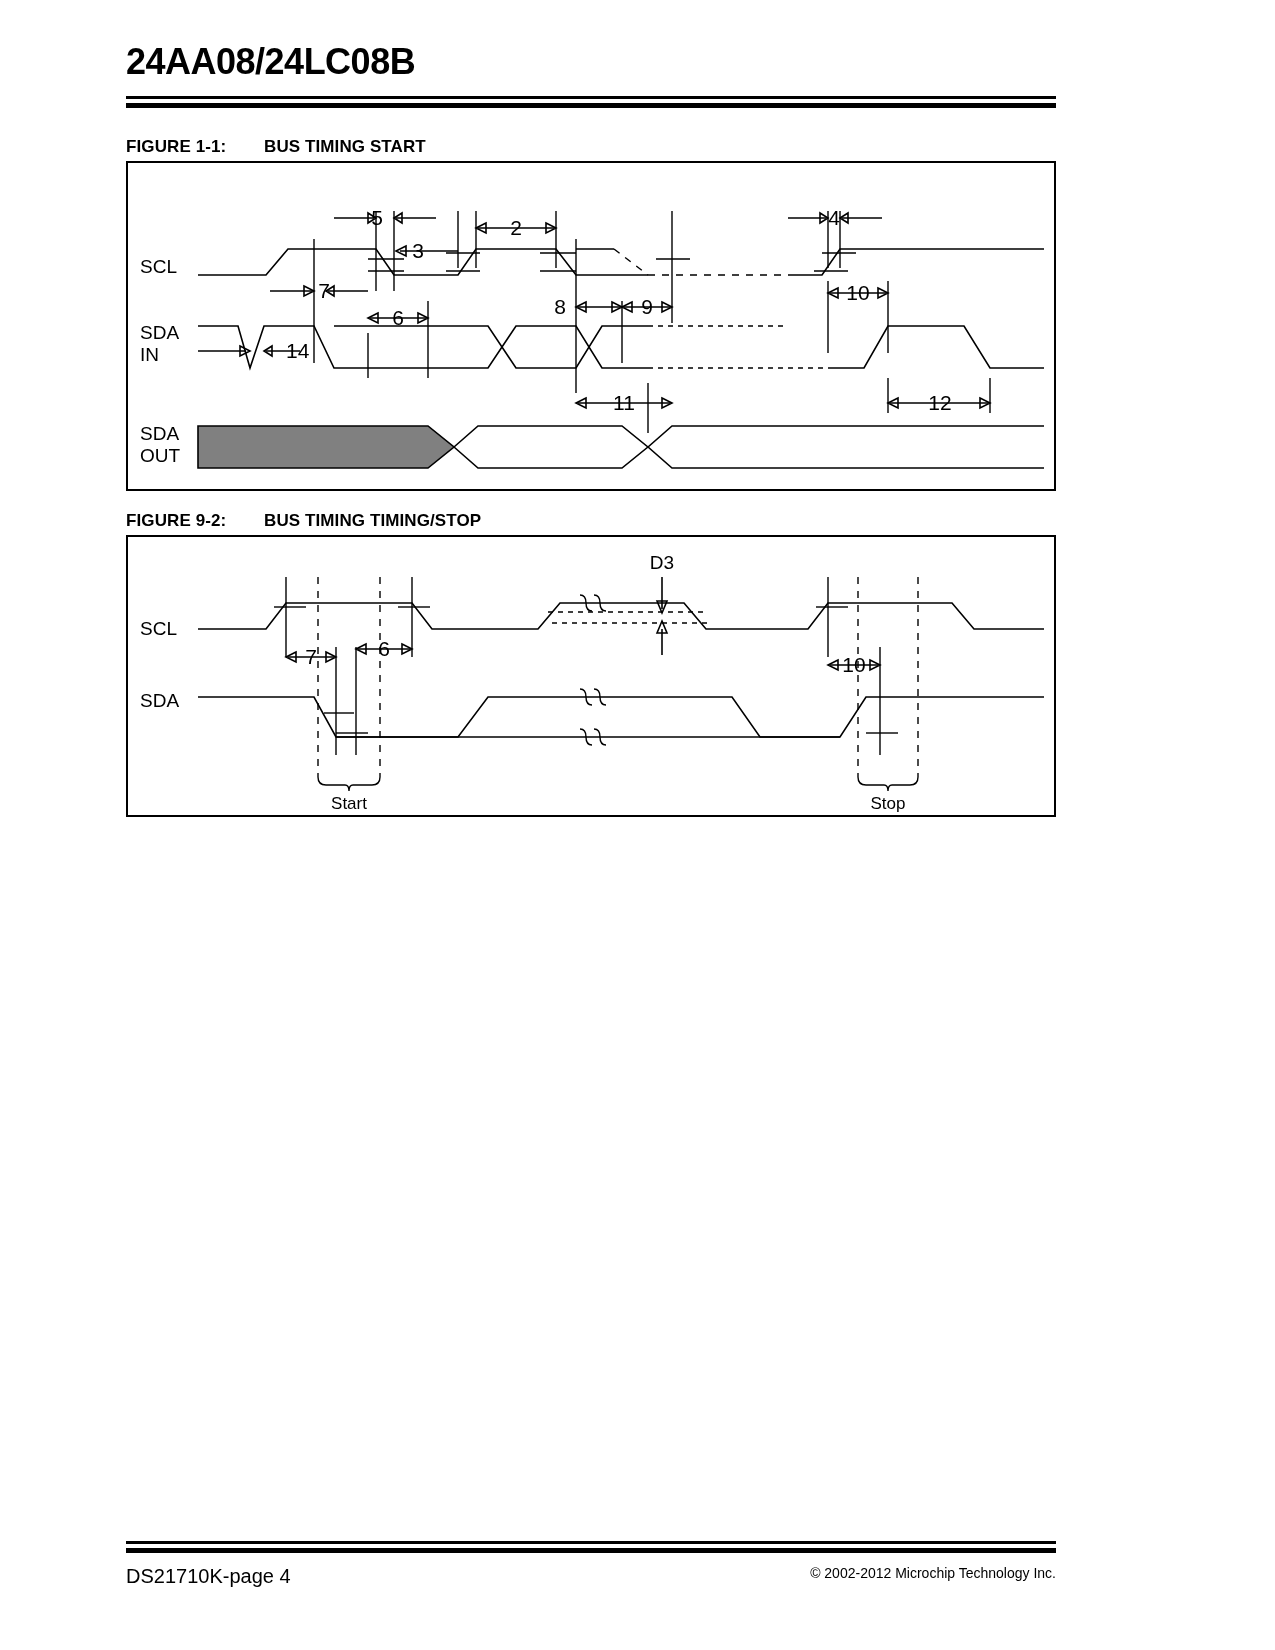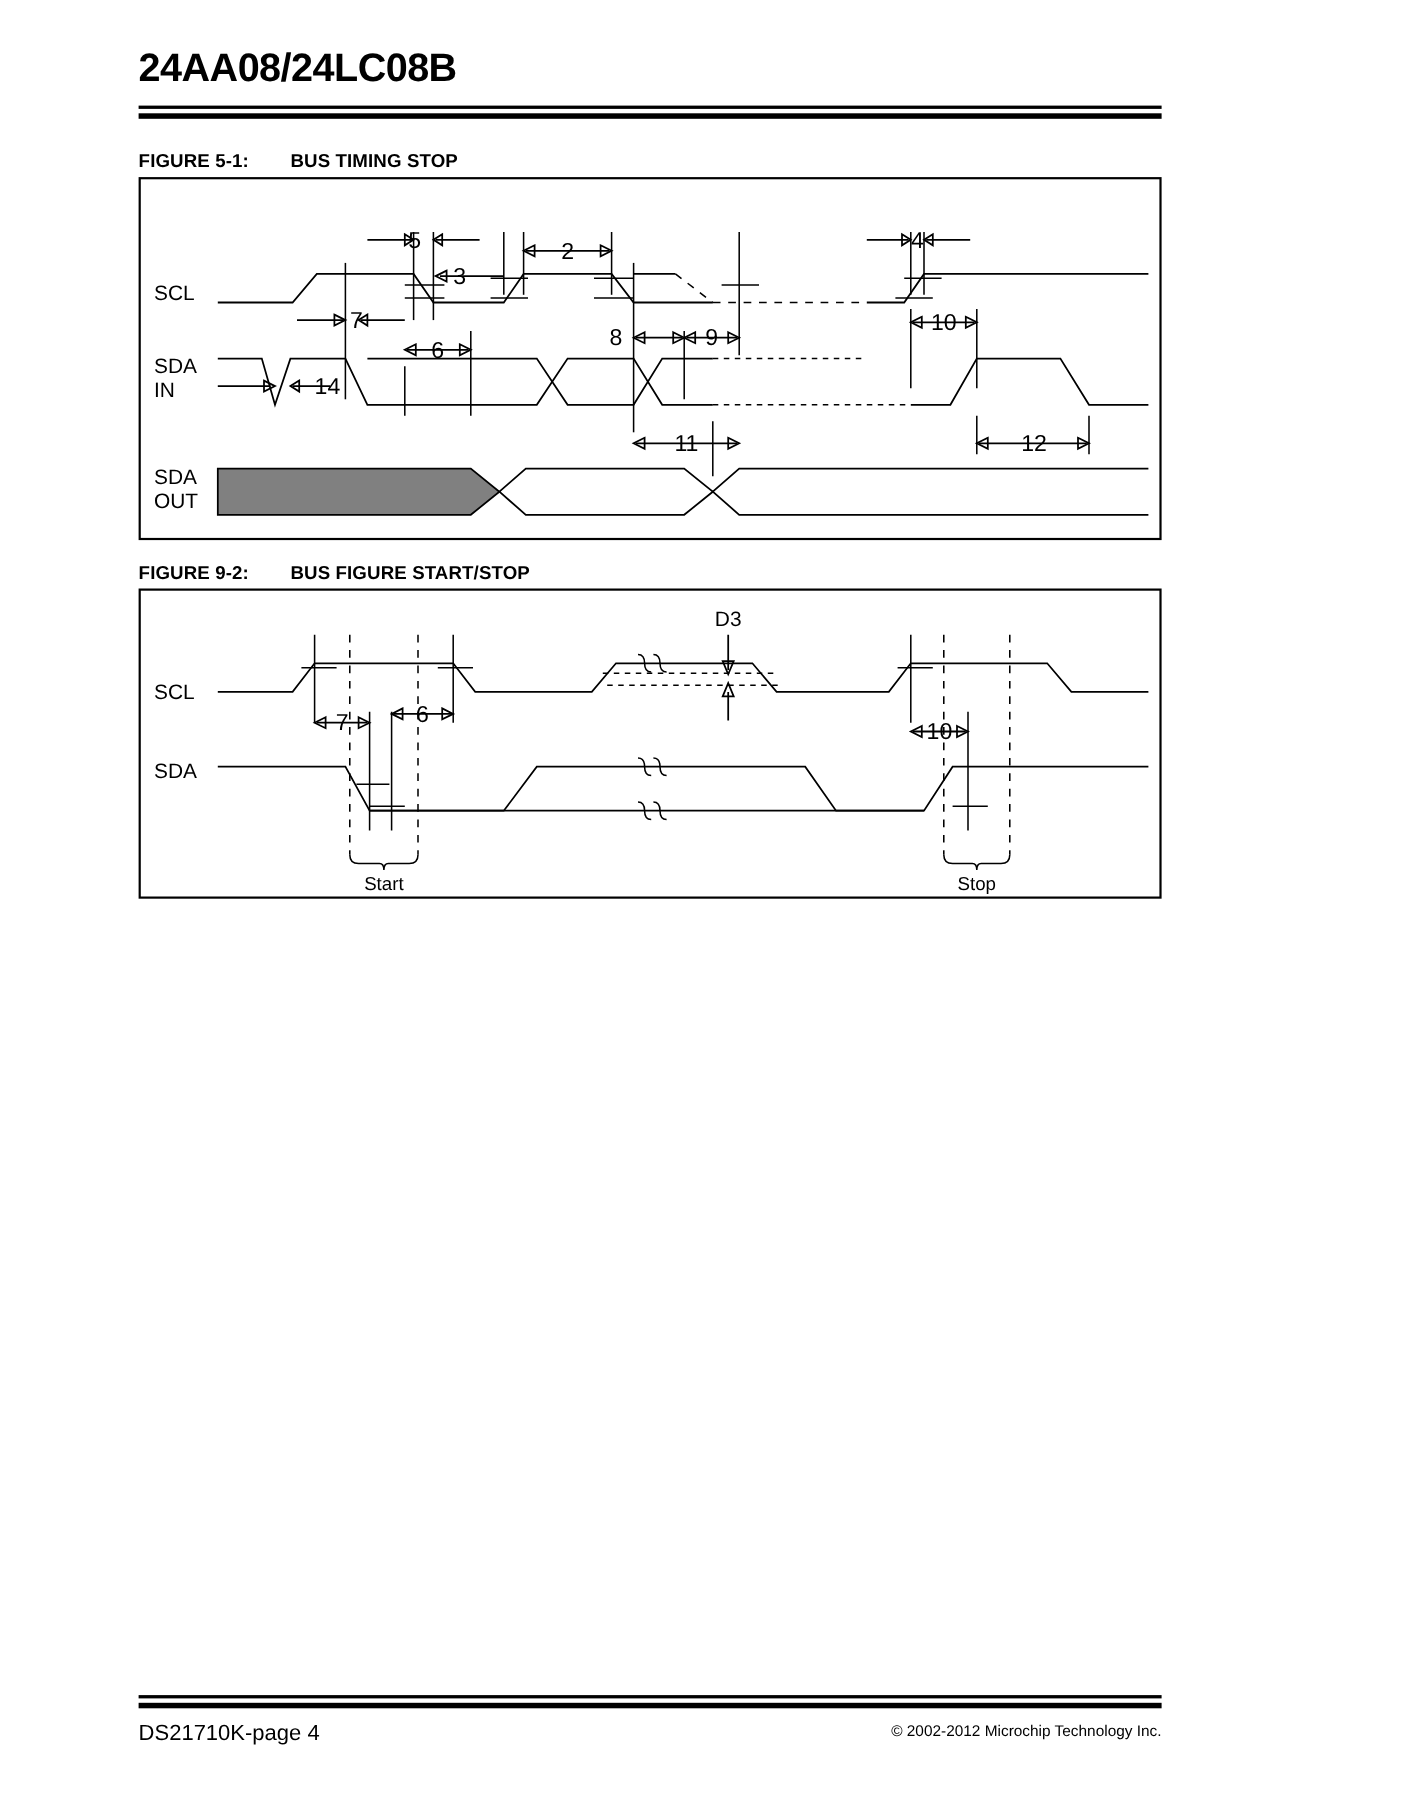--- a/index.html
+++ b/index.html
@@ -105,21 +105,21 @@
 </head>
 <body>
 
 <div class="page">
 
   <div class="doc-title">24AA08/24LC08B</div>
   <div class="header-rule thin"></div>
   <div class="header-rule thick"></div>
 
   <div class="fig-caption" style="left:126px; top:137px;">
-    <span class="fig-label">FIGURE 5-1:</span><span>BUS TIMING STOP</span>
+    <span class="fig-label">FIGURE 1-1:</span><span>BUS TIMING START</span>
   </div>
 
   <div class="fig-box" style="left:126px; top:161px; width:930px; height:330px;">
     <svg width="926" height="326" viewBox="0 0 926 326">
 
       <text class="sig-label" x="12" y="110">SCL</text>
 
       <text class="sig-label" x="12" y="176">SDA</text>
       <text class="sig-label" x="12" y="198">IN</text>
 
@@ -262,21 +262,21 @@
         <path class="dimline" d="M 762 240 L 860 240"></path>
         <path class="dimline" d="M 770 235 L 760 240 L 770 245 Z" fill="#000"></path>
         <path class="dimline" d="M 852 235 L 862 240 L 852 245 Z" fill="#000"></path>
         <text class="dim-num" x="812" y="247" text-anchor="middle">12</text>
       </g>
 
     </svg>
   </div>
 
   <div class="fig-caption" style="left:126px; top:511px;">
-    <span class="fig-label">FIGURE 9-2:</span><span>BUS FIGURE START/STOP</span>
+    <span class="fig-label">FIGURE 9-2:</span><span>BUS TIMING TIMING/STOP</span>
   </div>
 
   <div class="fig-box" style="left:126px; top:535px; width:930px; height:282px;">
     <svg width="926" height="278" viewBox="0 0 926 278">
 
       <text class="sig-label" x="12" y="98">SCL</text>
       <text class="sig-label" x="12" y="170">SDA</text>
 
       <path class="wave" d="M 70 92 L 138 92 L 158 66 L 284 66 L 304 92 L 410 92
                L 432 66 L 556 66 L 578 92 L 680 92 L 700 66 L 824 66 L 846 92 L 916 92"></path>

